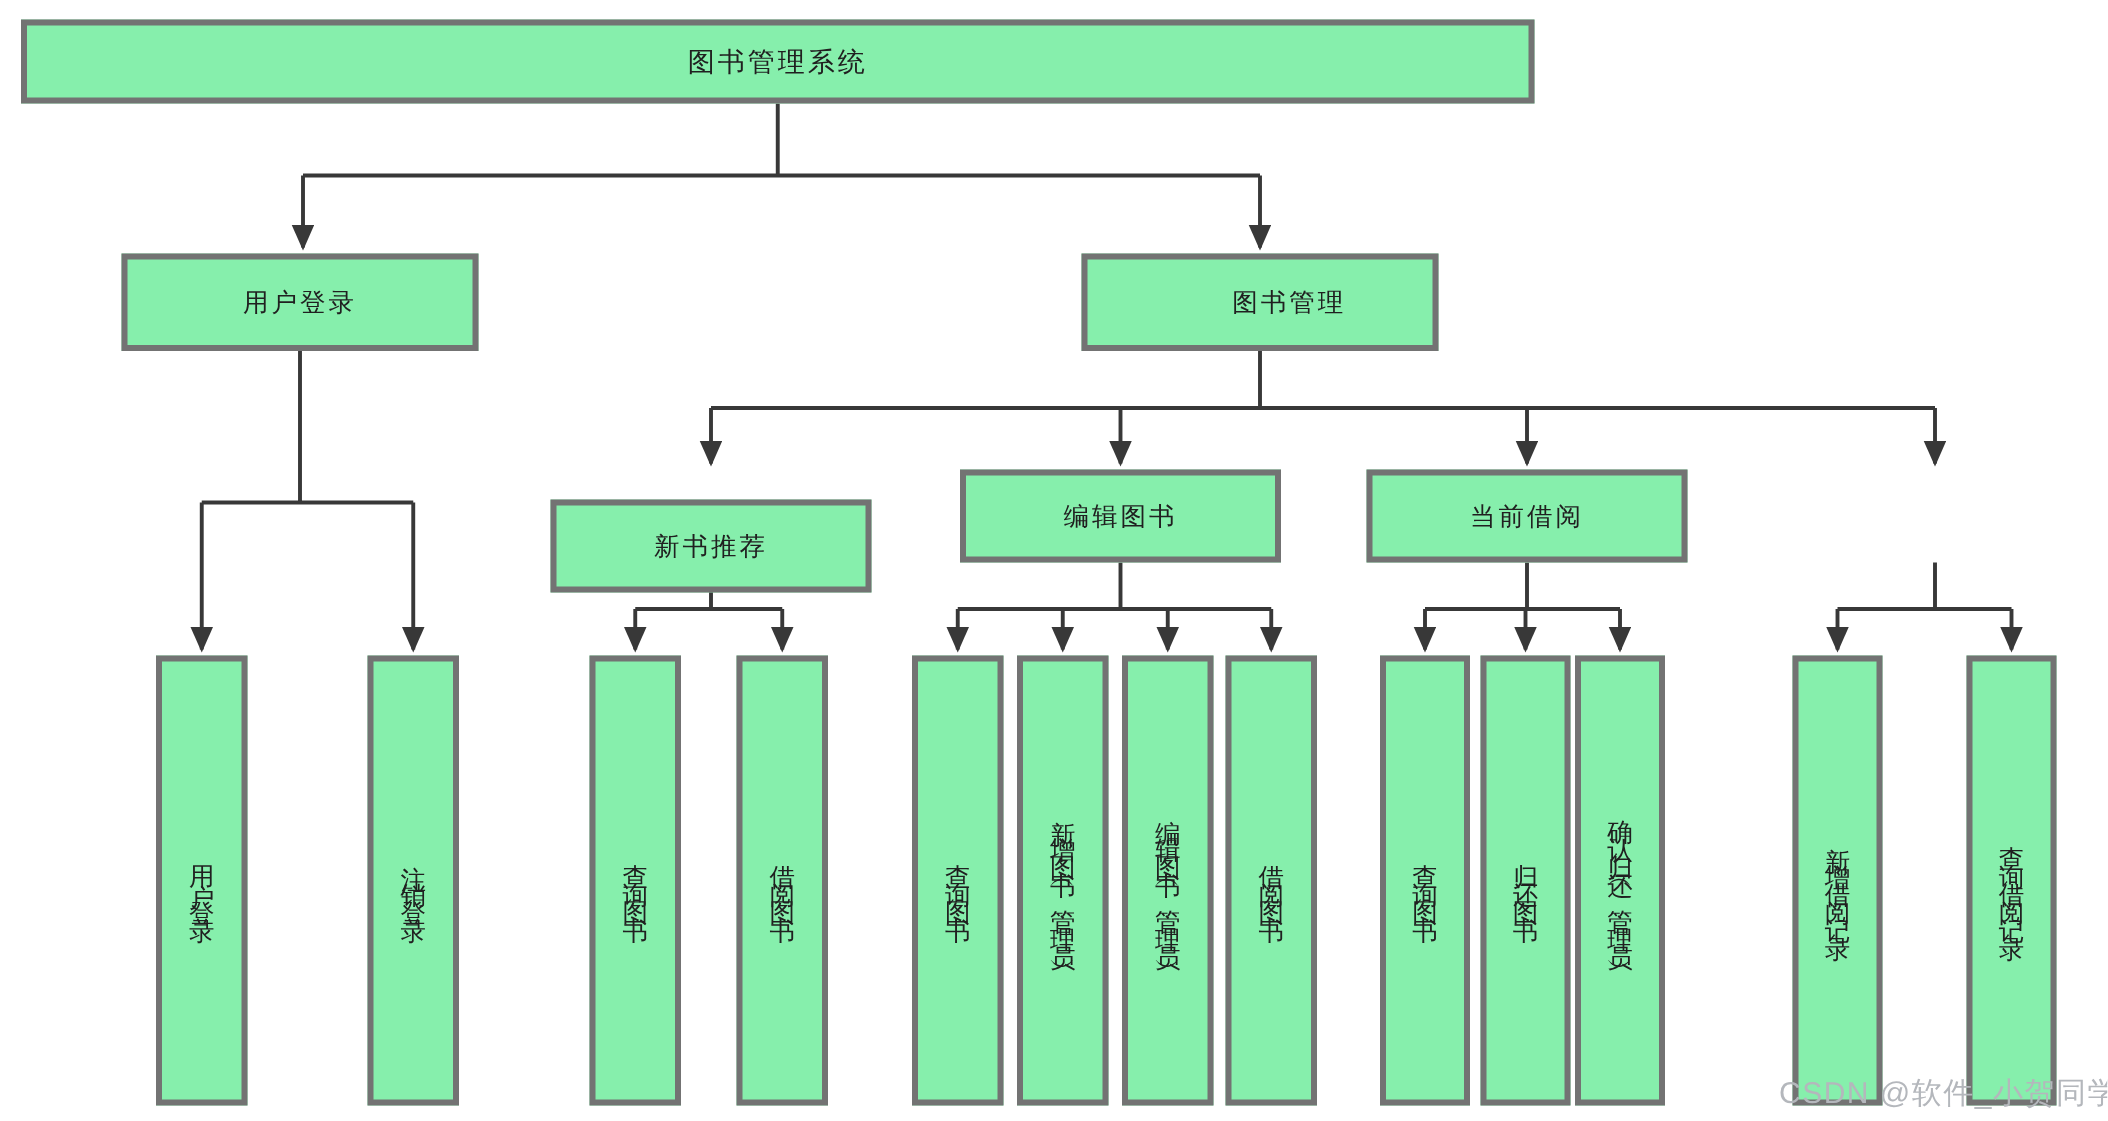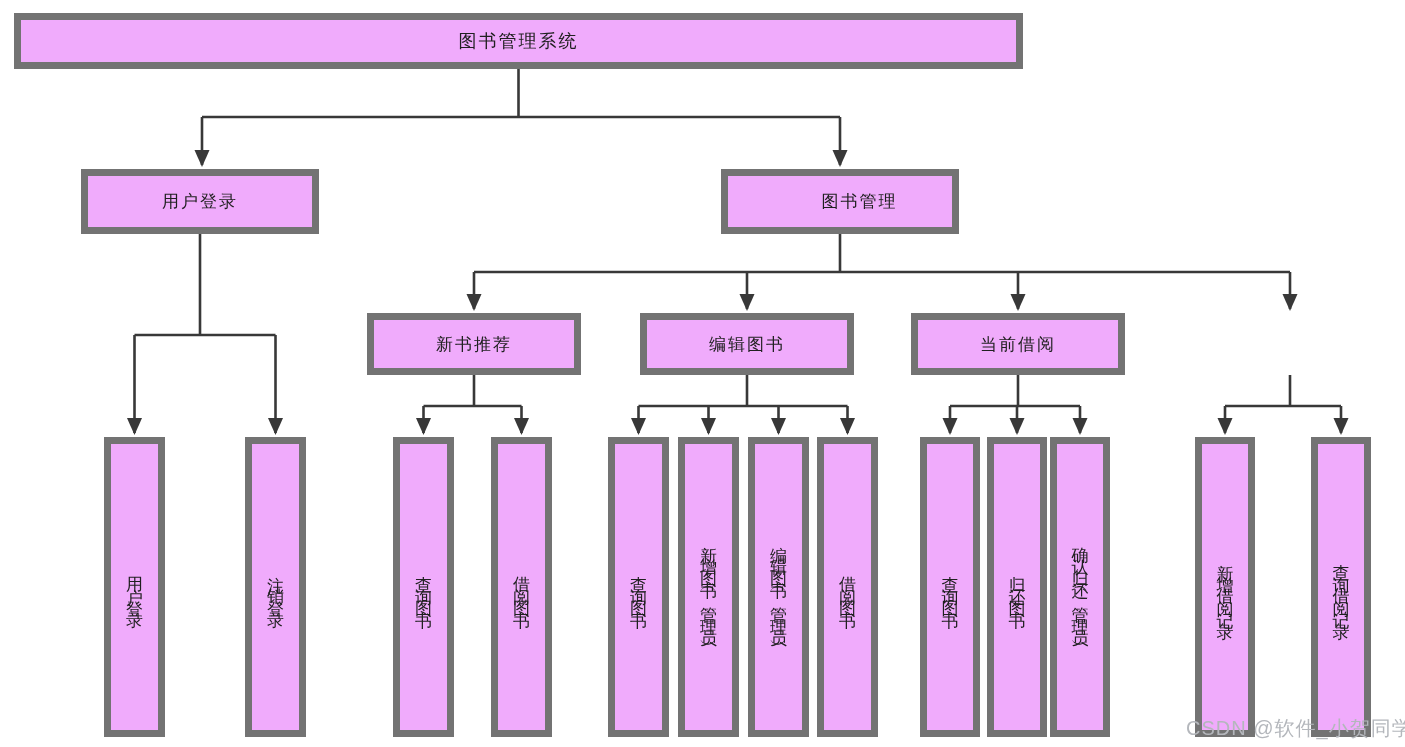--- a/index.html
+++ b/index.html
@@ -3,21 +3,21 @@
 <meta charset="utf-8">
 <style>
   html,body { margin:0; padding:0; background:#ffffff; }
   #canvas {
     position:relative; width:1405px; height:747px; background:#ffffff;
     font-family:"Liberation Sans", sans-serif; overflow:hidden;
   }
   #wires { position:absolute; left:0; top:0; width:1405px; height:747px; }
   .nd {
     position:absolute; box-sizing:border-box;
-    border:7px solid #737373; background:#f0abfc;
+    border:4px solid #737373; background:#86efac;
     display:flex; align-items:center; justify-content:center;
     color:#202020;
   }
   .h  { font-size:18px; letter-spacing:2px; }
   .h2 { font-size:17px; letter-spacing:2px; }
   .v  {
     writing-mode:vertical-rl; text-orientation:mixed;
     font-size:17px; letter-spacing:12px; line-height:1;
   }
   .leaf { top:437px; height:300px; width:61px; }
@@ -81,21 +81,21 @@
     <span>图书管理系统</span>
   </div>
 
   <div class="nd h2 l2" style="left:81px;">
     <span>用户登录</span>
   </div>
   <div class="nd h2 l2" style="left:721px;padding-left:39px;">
     <span>图书管理</span>
   </div>
 
-  <div class="nd h2 l3" style="left:367px;">
+  <div class="nd h2 l3" style="left:367px;margin-top:20px;">
     <span>新书推荐</span>
   </div>
   <div class="nd h2 l3" style="left:640px;">
     <span>编辑图书</span>
   </div>
   <div class="nd h2 l3" style="left:911px;">
     <span>当前借阅</span>
   </div>
 
   <div class="nd v leaf" style="left:104px;">

